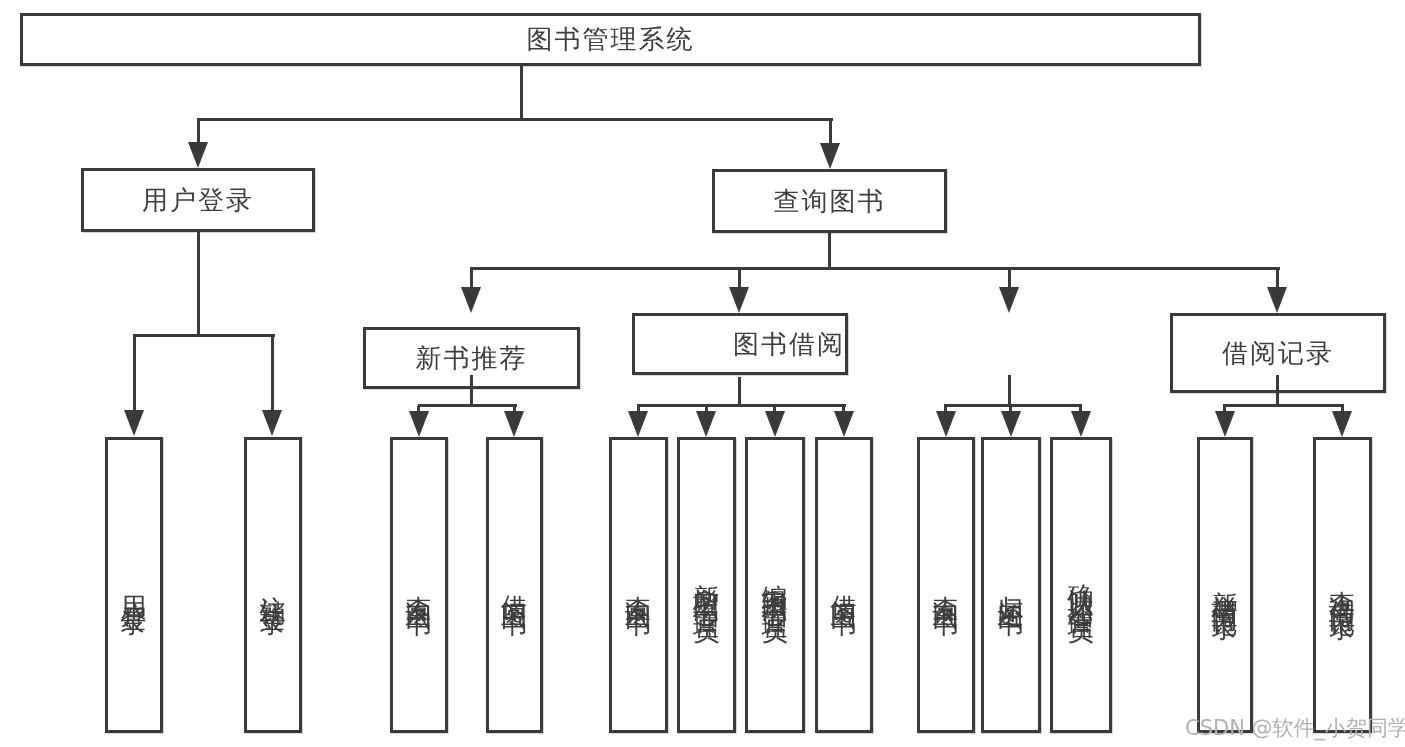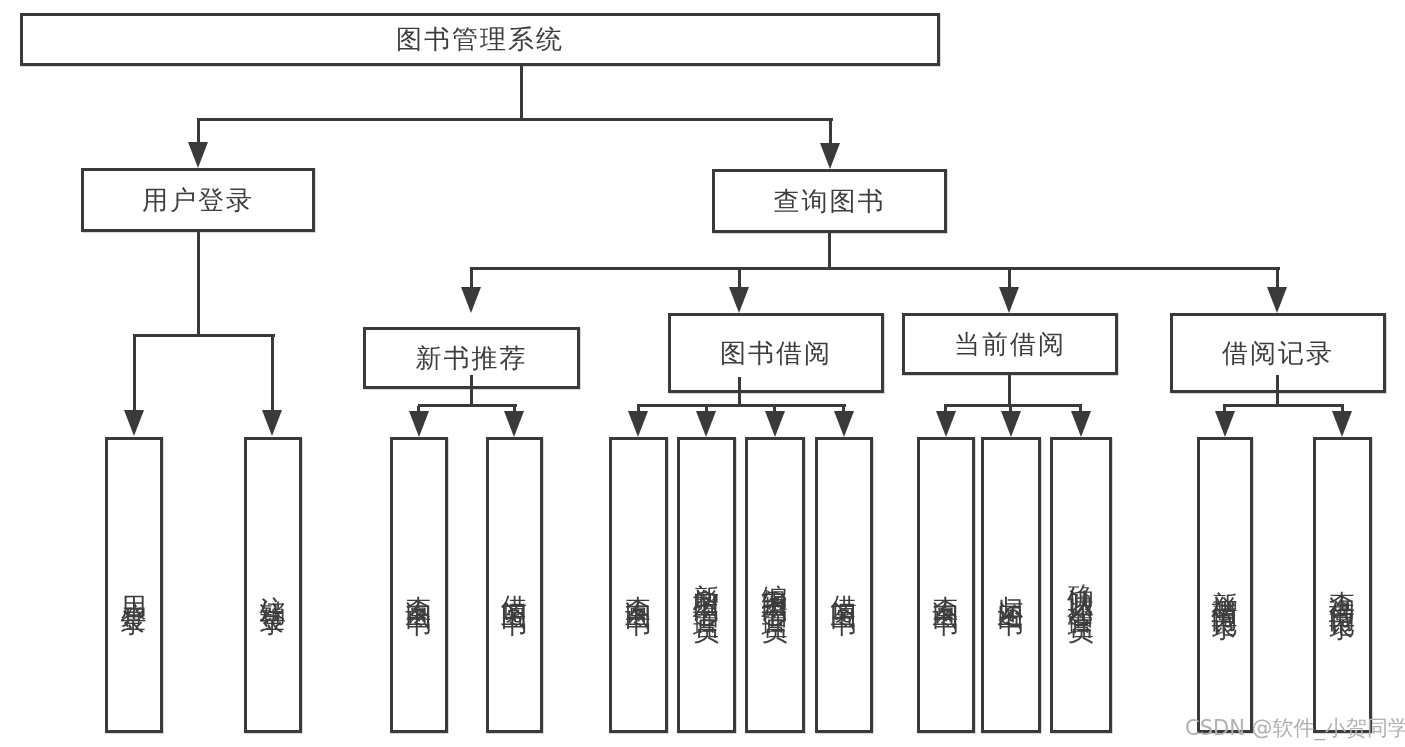--- a/index.html
+++ b/index.html
@@ -65,43 +65,40 @@
     color: var(--watermark);
     white-space: nowrap;
     z-index: 5;
   }
 </style>
 </head>
 <body>
 
 <div id="canvas">
 
-  <div class="box" style="left:20px; top:13px; width:920px; height:53px;">
+  <div class="box" style="left:20px; top:13px; width:1181px; height:53px;">
     <span class="h-label">图书管理系统</span>
   </div>
 
   <div class="box" style="left:81px; top:168px; width:234px; height:64px;">
     <span class="h-label">用户登录</span>
   </div>
 
   <div class="box" style="left:712px; top:169px; width:235px; height:64px;">
     <span class="h-label">查询图书</span>
   </div>
 
   <div class="box" style="left:363px; top:327px; width:217px; height:62px;">
     <span class="h-label">新书推荐</span>
   </div>
 
-  <div class="box" style="left:668px; top:313px; width:216px; height:80px;">
+  <div class="box" style="left:632px; top:313px; width:216px; height:62px;justify-content:flex-end;">
     <span class="h-label">图书借阅</span>
   </div>
 
-  <div class="box" style="left:902px; top:313px; width:216px; height:62px;">
-    <span class="h-label">当前借阅</span>
-  </div>
 
   <div class="box" style="left:1170px; top:313px; width:216px; height:80px;">
     <span class="h-label">借阅记录</span>
   </div>
 
   <div class="box" style="left:105px; top:437px; width:58px; height:296px;">
     <span class="v-label">用户登录</span>
   </div>
   <div class="box" style="left:244px; top:437px; width:58px; height:296px;">
     <span class="v-label">注销登录</span>

